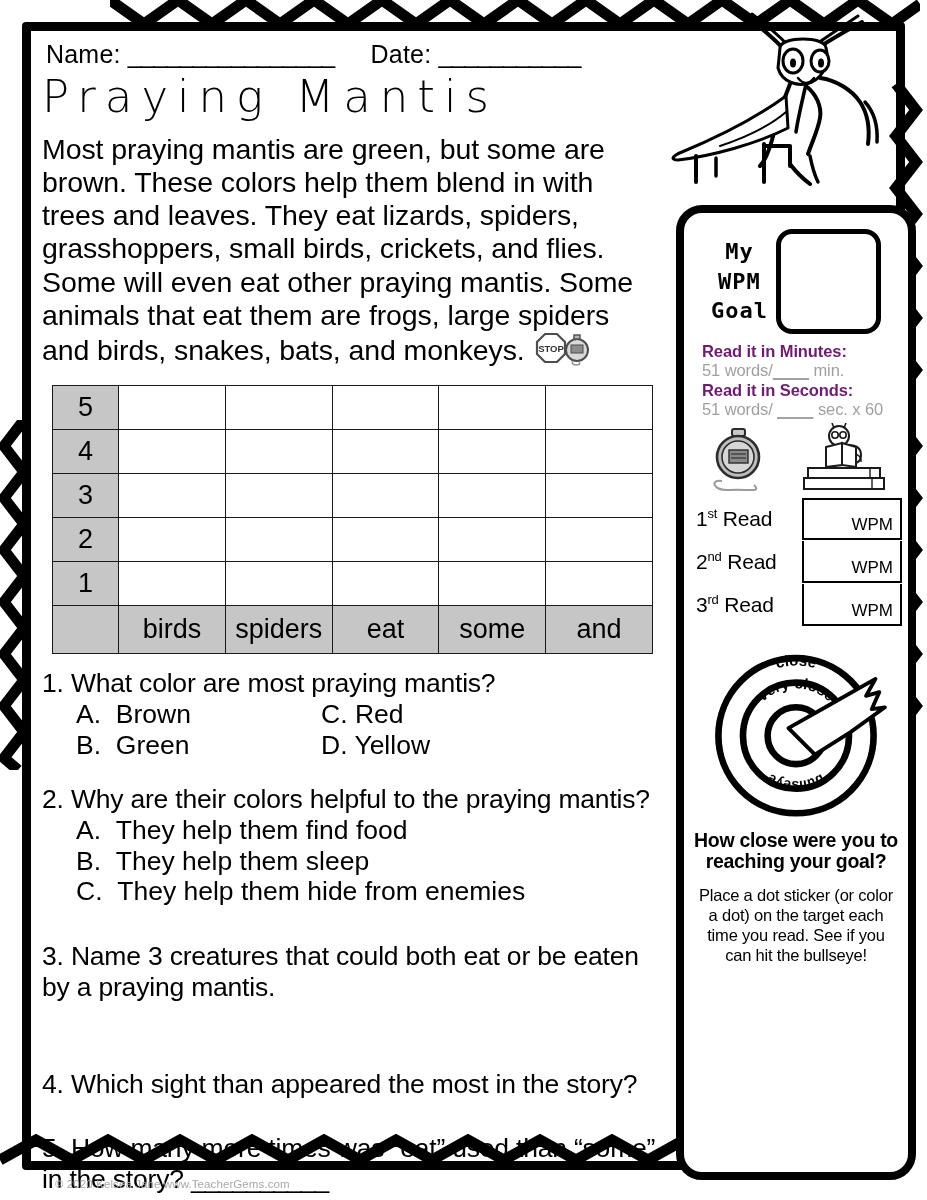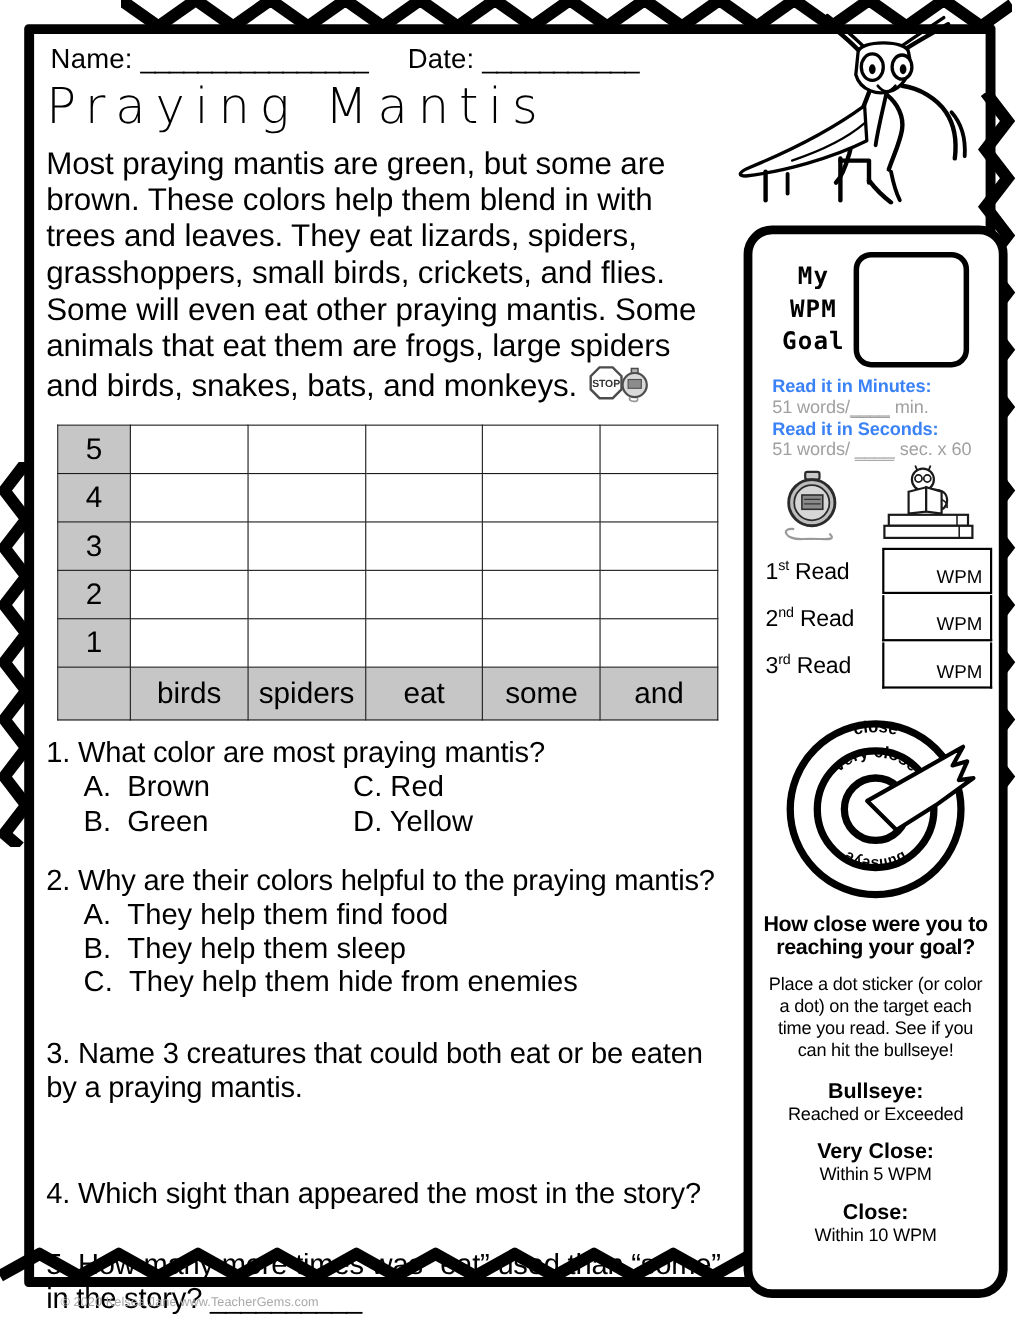--- a/index.html
+++ b/index.html
@@ -155,21 +155,21 @@
     letter-spacing: 1px;
   }
   .wpm-goal-box {
     width: 105px; height: 105px;
     border: 5px solid #000;
     border-radius: 16px;
   }
 
   .read-lines { margin: 8px 0 0 12px; }
   .rl-head {
-    font-size: 16.5px; font-weight: 700; color: #3b82f6;
+    font-size: 16.5px; font-weight: 700; color: #701a75;
     letter-spacing: -.1px;
   }
   .rl-sub {
     font-size: 16.5px; color: #a0a0a0; letter-spacing: -.1px;
     margin-bottom: 1px;
   }
   .rl-sub u { text-decoration: none; border-bottom: 1.5px solid #a0a0a0; }
 
   .icon-row {
     display: flex; align-items: flex-end; justify-content: space-around;
@@ -488,28 +488,20 @@
         <g>
           <path d="M104,96 L150,70 L196,44 L186,62 L200,58 L192,76 L206,74 L170,100 L132,124 Z" fill="#fff" stroke="#000" stroke-width="4" stroke-linejoin="round"></path>
           <path d="M104,96 L118,110 L132,124" fill="none" stroke="#000" stroke-width="3"></path>
         </g>
       </svg>
     </div>
 
     <div class="sb-head">How close were you to reaching your goal?</div>
     <div class="sb-body">Place a dot sticker (or color a dot) on the target each time you read. See if you can hit the bullseye!</div>
 
-    <div class="legend">
-      <div class="legend-term">Bullseye:</div>
-      <div class="legend-def">Reached or Exceeded</div>
-      <div class="legend-term">Very Close:</div>
-      <div class="legend-def">Within 5 WPM</div>
-      <div class="legend-term">Close:</div>
-      <div class="legend-def">Within 10 WPM</div>
-    </div>
   </div>
 
   <svg class="mantis-art" viewBox="0 0 250 180">
     <g fill="#fff" stroke="#000" stroke-width="3" stroke-linejoin="round" stroke-linecap="round">
       <path d="M86,10 C104,24 118,36 126,46" fill="none" stroke-width="4"></path>
       <path d="M92,8 C110,22 124,34 132,44" fill="none" stroke-width="3"></path>
       <path d="M202,16 C184,26 166,36 152,46" fill="none" stroke-width="4"></path>
       <path d="M198,10 C180,22 162,34 148,44" fill="none" stroke-width="3"></path>
       <path d="M120,42 C120,30 166,30 166,42 C170,56 164,70 152,76 C138,82 122,76 118,62 Z"></path>
       <ellipse cx="133" cy="55" rx="10" ry="12" fill="#fff"></ellipse>

